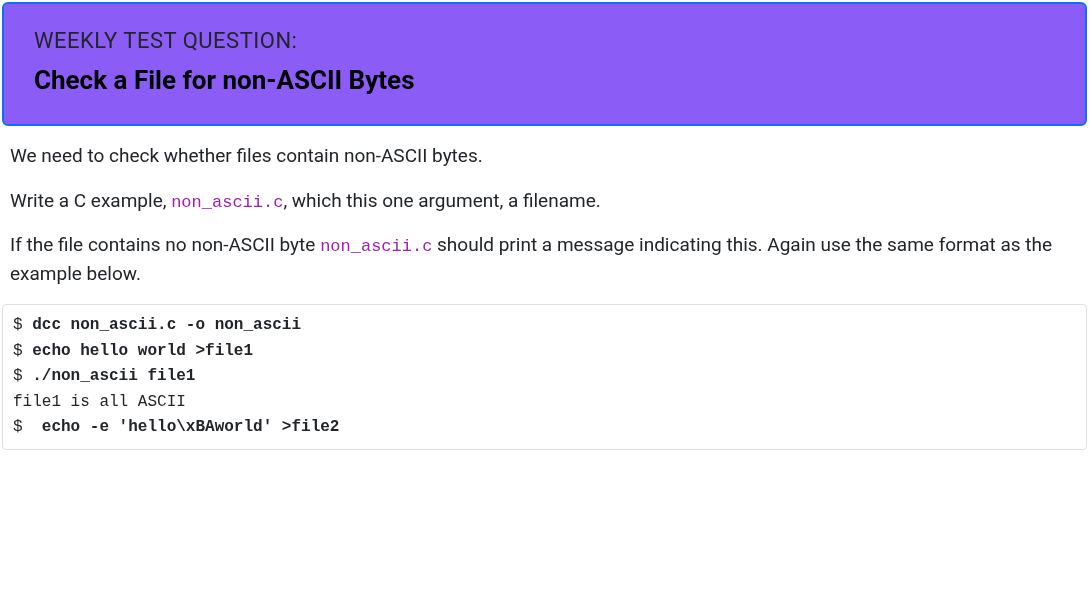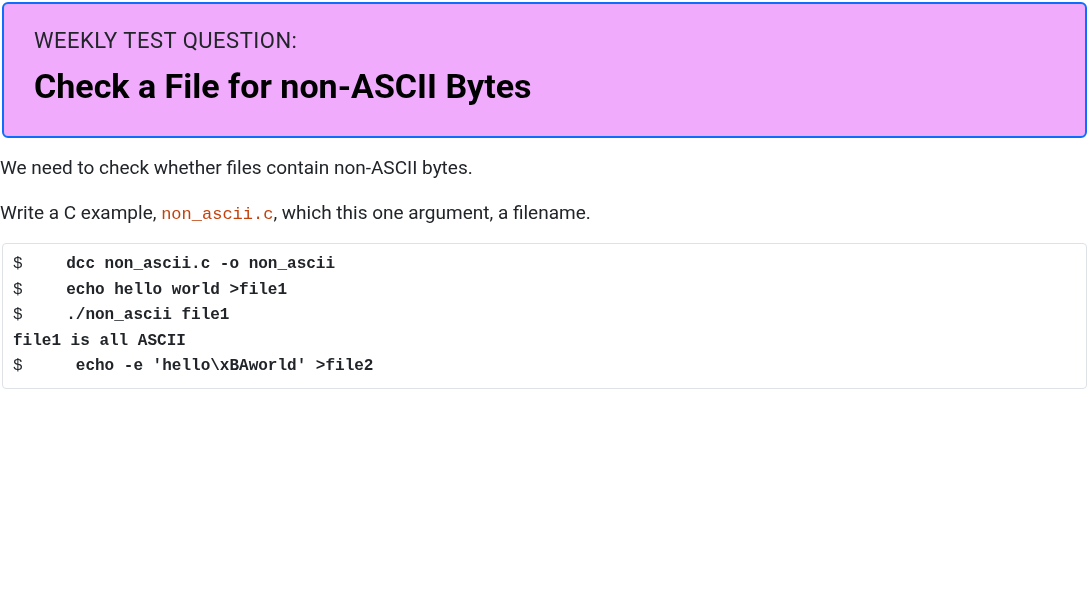--- a/index.html
+++ b/index.html
@@ -13,47 +13,47 @@
     font-size: 19px;
     line-height: 1.5;
     background: #fff;
     width: 1089px;
   }
   .header-box {
     border: 2px solid #0d6efd;
     border-radius: 6px;
     margin: 2px 2px 16px 2px;
     padding: 20px 30px 24px 30px;
-    background: #f0abfc;
+    background: #8b5cf6;
   }
   .header-label {
     font-size: 22px;
     letter-spacing: 0.5px;
     color: #212529;
     margin: 0;
     font-weight: 400;
   }
   .header-title {
-    font-size: 34px;
+    font-size: 26px;
     font-weight: 700;
     margin: 4px 0 0 0;
     color: #000;
   }
   .content {
-    padding: 0 0;
+    padding: 0 10px;
   }
   .content p {
     margin: 0 0 16px 0;
     font-size: 19px;
     color: #212529;
   }
   code.inline {
     font-family: SFMono-Regular, Menlo, Monaco, Consolas, "Liberation Mono", "Courier New", monospace;
     font-size: 17px;
-    color: #c2410c;
+    color: #a21caf;
   }
   .terminal {
     border: 1px solid #dee2e6;
     border-radius: 4px;
     padding: 8px 10px;
     margin: 0 2px;
     background: #fff;
     font-family: SFMono-Regular, Menlo, Monaco, Consolas, "Liberation Mono", "Courier New", monospace;
     font-size: 16px;
     line-height: 1.6;
@@ -61,41 +61,43 @@
     overflow: hidden;
   }
   .terminal .line {
     display: block;
   }
   .prompt {
     color: #212529;
   }
   .cmd {
     font-weight: 700;
-    margin-left: 34px;
   }
   .out {
-    font-weight: 700;
+    font-weight: 400;
   }
 </style>
 </head>
 <body>
 
 <div class="header-box">
   <div class="header-label">WEEKLY TEST QUESTION:</div>
   <div class="header-title">Check a File for non-ASCII Bytes</div>
 </div>
 
 <div class="content">
 
   <p>We need to check whether files contain non-ASCII bytes.</p>
 
   <p>
     <span>Write a C example, </span><code class="inline">non_ascii.c</code><span>, which this one argument, a filename.</span>
   </p>
 
 
 
+  <p>
+    <span>If the file contains no non-ASCII byte </span><code class="inline">non_ascii.c</code><span> should print a message indicating this. Again use the same format as the example below.</span>
+  </p>
 
 
 </div>
 
 <div class="terminal" id="terminal"><span class="line"><span class="prompt">$ </span><span class="cmd">dcc non_ascii.c -o non_ascii</span></span><span class="line"><span class="prompt">$ </span><span class="cmd">echo hello world &gt;file1</span></span><span class="line"><span class="prompt">$ </span><span class="cmd">./non_ascii file1</span></span><span class="line"><span class="out">file1 is all ASCII</span></span><span class="line"><span class="prompt">$ </span><span class="cmd"> echo -e 'hello\xBAworld' &gt;file2</span></span></div>
 
 </body></html>

